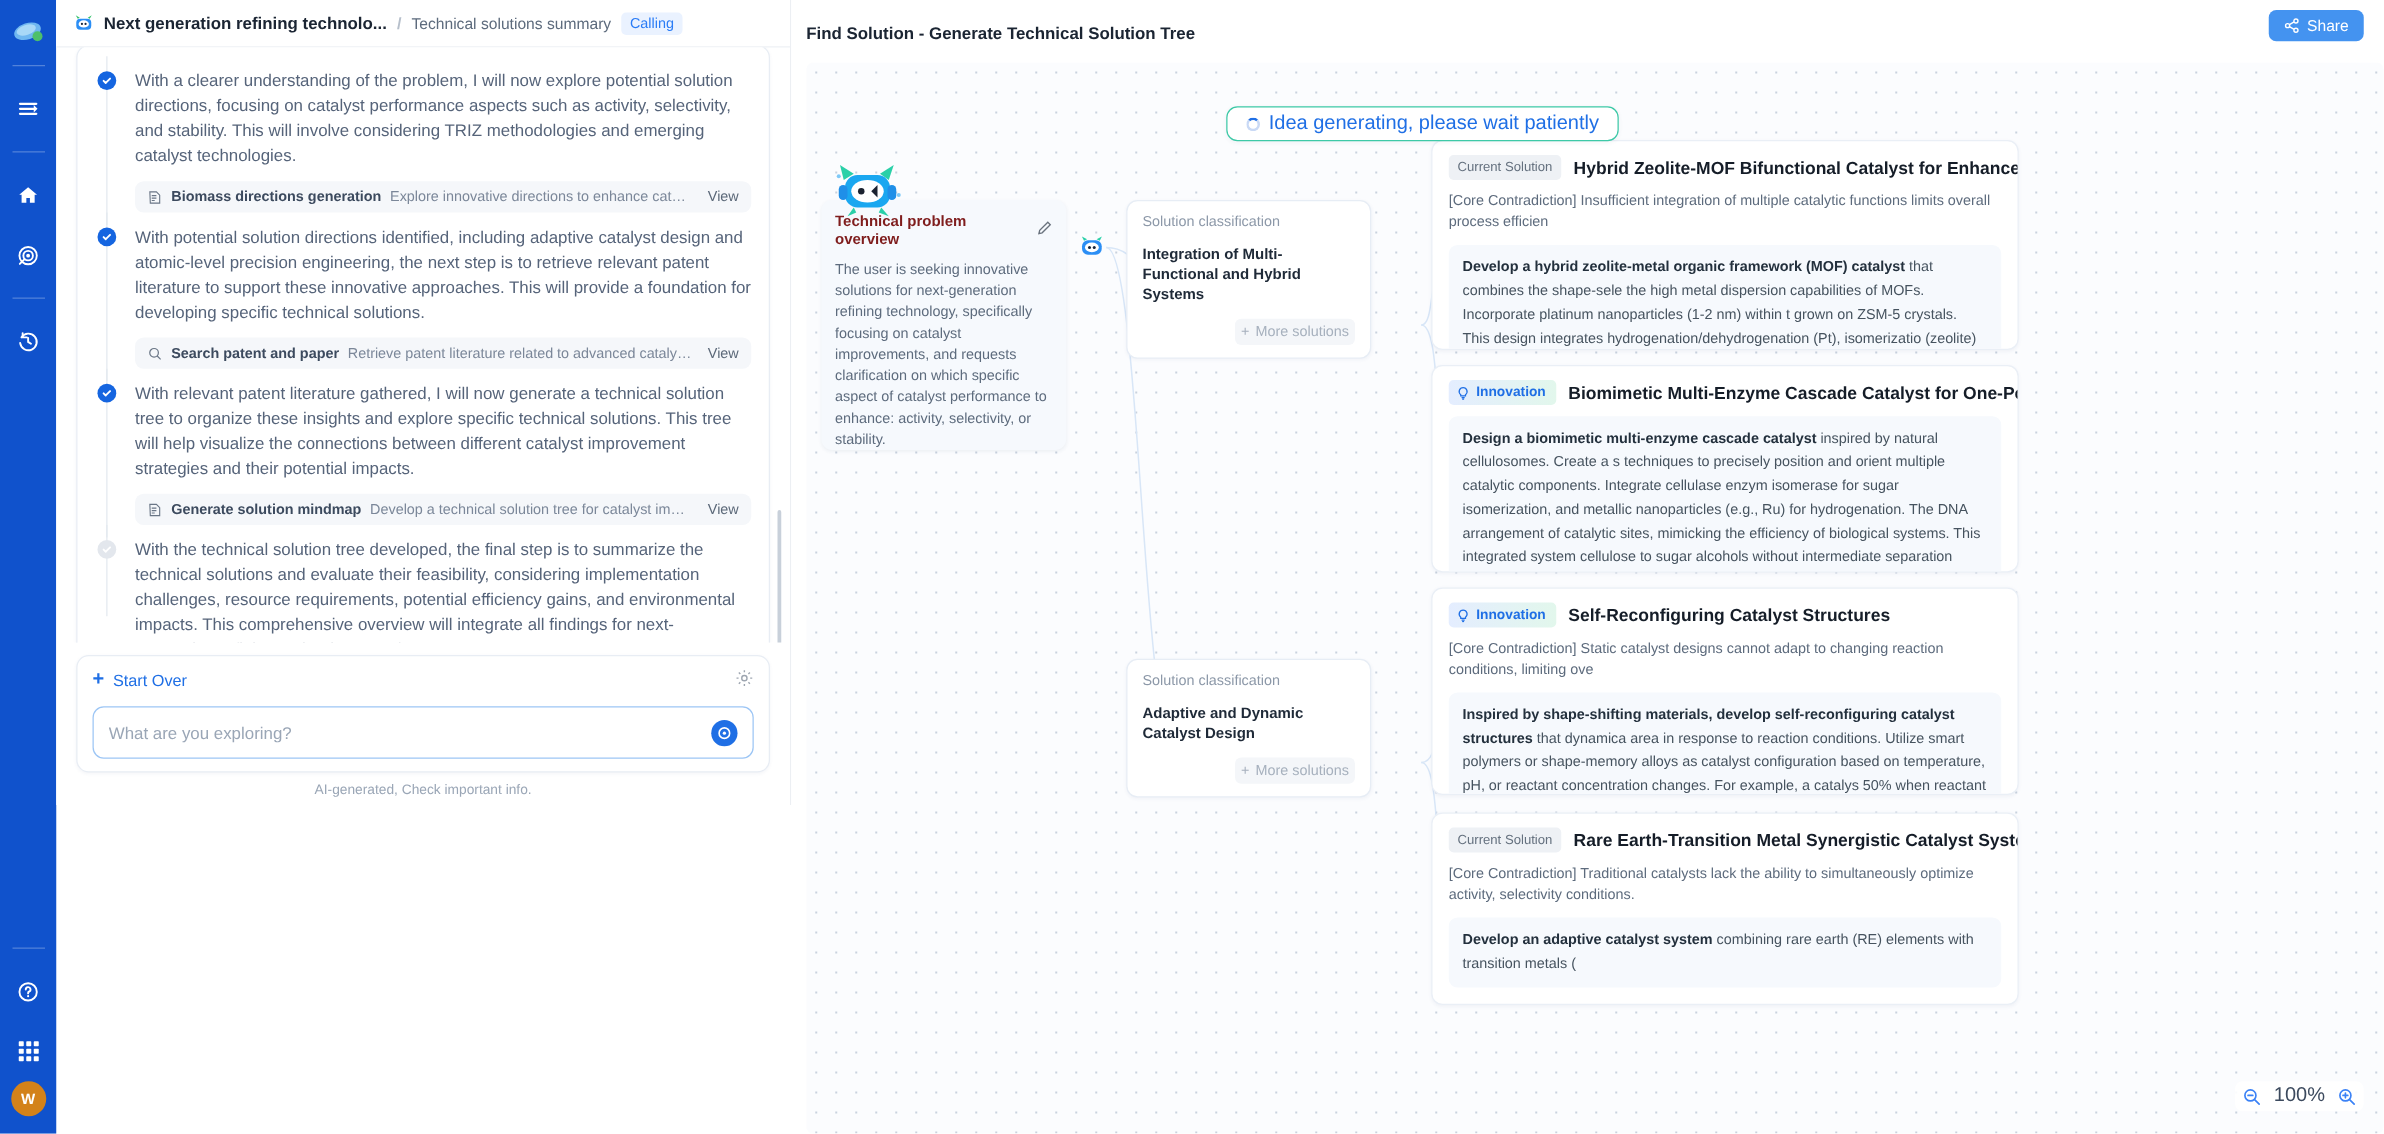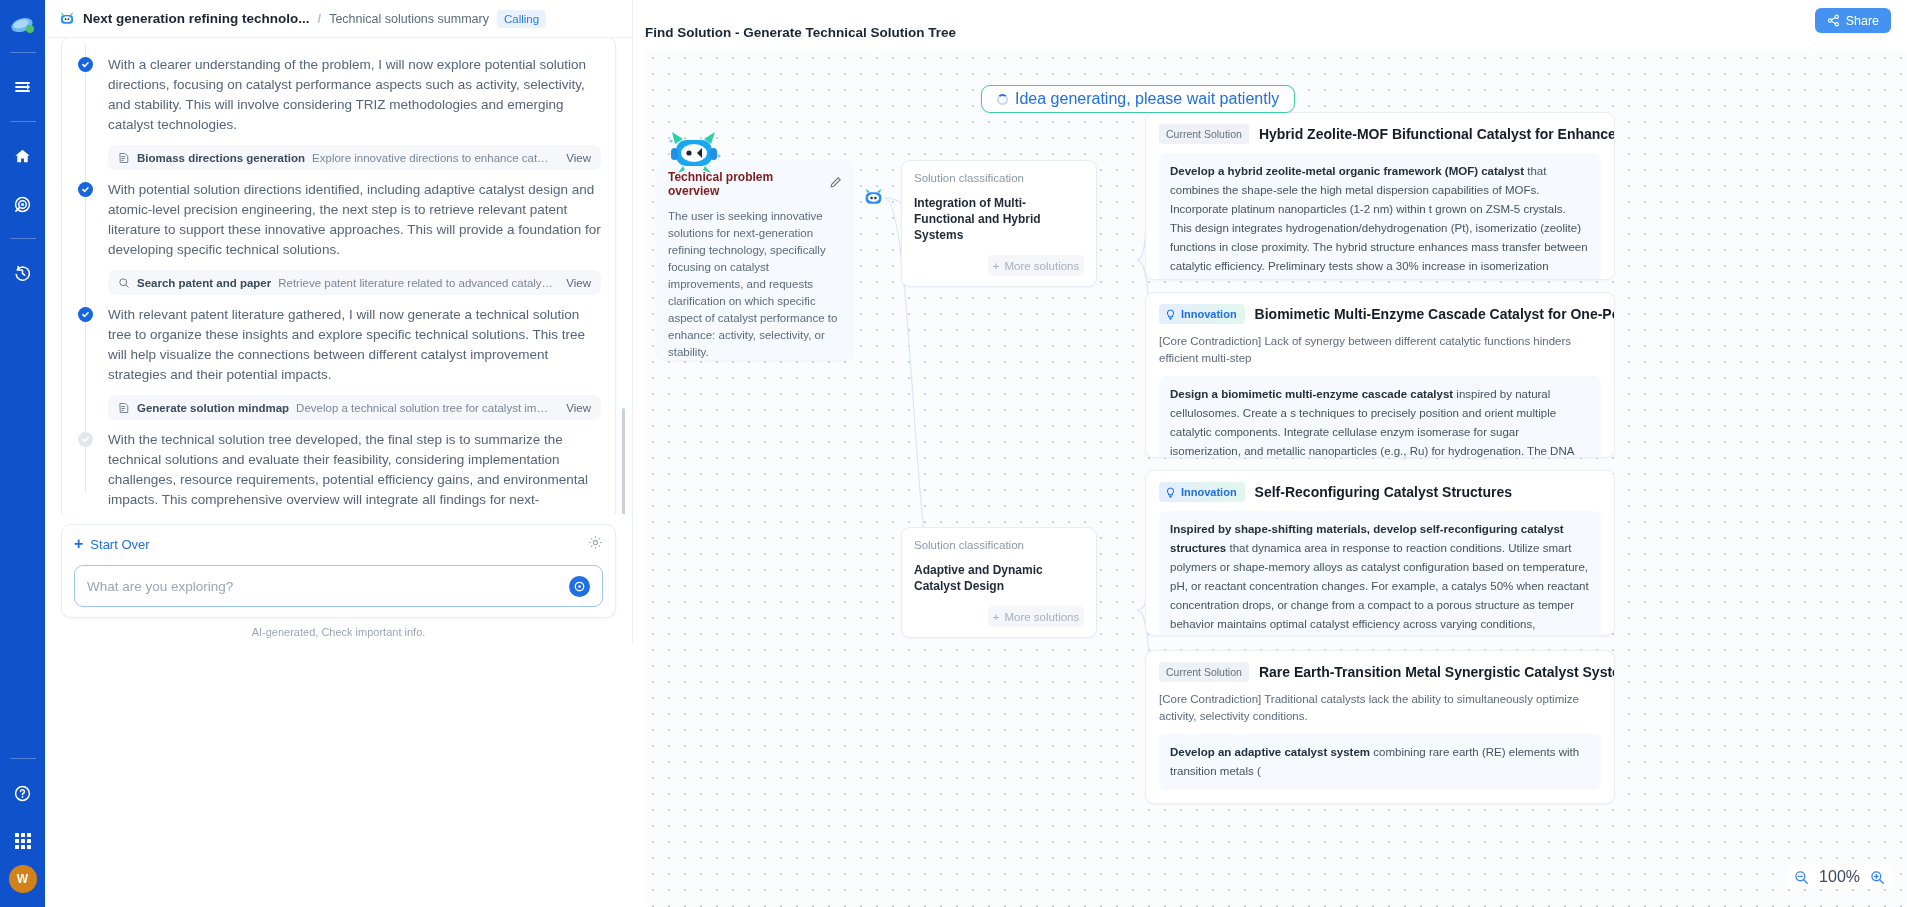--- a/index.html
+++ b/index.html
@@ -114,21 +114,21 @@
   }
   .inputbox input::placeholder { color: #9aa6b6; }
   .sendbtn {
     width: 21px; height: 21px; border-radius: 50%; background: #1f6fe5;
     display: flex; align-items: center; justify-content: center; cursor: pointer; flex: 0 0 21px;
   }
   .disclaimer { text-align: center; font-size: 11px; color: #9aa6b6; padding: 8px 0 6px 0; }
 
   
   .rightpanel { flex: 1 1 auto; height: 907px; background: #fff; position: relative; display: flex; flex-direction: column; }
-  .rp-head { height: 40px; display: flex; align-items: flex-end; padding: 12px 20px 0 12px; flex: 0 0 40px; }
+  .rp-head { height: 40px; display: flex; align-items: center; padding: 12px 20px 0 12px; flex: 0 0 40px; }
   .rp-title { font-size: 13.5px; font-weight: bold; color: #1b2533; }
   .rp-close { position: absolute; right: 16px; top: 50px; font-size: 17px; color: #6a7686; cursor: pointer; line-height: 1; }
   .canvas {
     flex: 1 1 auto; margin: 10px 0 0 12px; border-radius: 6px; position: relative; overflow: hidden;
     background-color: #fbfcfe;
     background-image: radial-gradient(#c9d2de 1px, transparent 1px);
     background-size: 16px 16px;
   }
   .pill {
     position: absolute; left: 336px; top: 35px; z-index: 20;
@@ -513,47 +513,48 @@
               <span>More solutions</span>
             </div>
           </div>
         </div>
       <div id="sol-container">
           <div class="sol-card" style="top: 62px; max-height: 168px; overflow: hidden;">
             <div class="sol-head">
               <span class="badge-current"><span>Current Solution</span></span>
               <span class="sol-title">Hybrid Zeolite-MOF Bifunctional Catalyst for Enhanced Hydrocrack</span>
             </div>
+            <div class="sol-contra">[Core Contradiction] Insufficient integration of multiple catalytic functions limits overall process efficien</div>
             <div class="sol-body"><b>Develop a hybrid zeolite-metal organic framework (MOF) catalyst</b><span> that combines the shape-sele the high metal dispersion capabilities of MOFs. Incorporate platinum nanoparticles (1-2 nm) within t grown on ZSM-5 crystals. This design integrates hydrogenation/dehydrogenation (Pt), isomerizatio (zeolite) functions in close proximity. The hybrid structure enhances mass transfer between catalytic efficiency. Preliminary tests show a 30% increase in isomerization selectivity and a 20% reduction in traditional Pt/ZSM-5 catalysts in n-heptane conversion at 350°C and 20 bar H2 pressure.</span></div>
           </div>
           <div class="sol-card" style="top: 242px; max-height: 166px; overflow: hidden;">
             <div class="sol-head">
               <span class="badge-innov">
                 <svg width="11" height="11" viewBox="0 0 14 14" fill="none" stroke="#1f6fe5" stroke-width="1.3">
                   <path d="M7 1.4a4 4 0 0 0-2.4 7.2v1.3h4.8V8.6A4 4 0 0 0 7 1.4z"></path>
                   <path d="M5.4 11.6h3.2M6 13h2"></path>
                 </svg>
                 <span>Innovation</span>
               </span>
               <span class="sol-title">Biomimetic Multi-Enzyme Cascade Catalyst for One-Pot Biomass</span>
             </div>
-            <div class="sol-contra">[Core Contradiction] Lack of synergy between different catalytic functions hinders efficient multi-step</div>
             <div class="sol-body"><b>Design a biomimetic multi-enzyme cascade catalyst</b><span> inspired by natural cellulosomes. Create a s techniques to precisely position and orient multiple catalytic components. Integrate cellulase enzym isomerase for sugar isomerization, and metallic nanoparticles (e.g., Ru) for hydrogenation. The DNA arrangement of catalytic sites, mimicking the efficiency of biological systems. This integrated system cellulose to sugar alcohols without intermediate separation steps. Initial experiments demonstrate a 50% reduction in reaction time compared to traditional sequential processes for converting cellulose</span></div>
           </div>
           <div class="sol-card" style="top: 420px; max-height: 166px; overflow: hidden;">
             <div class="sol-head">
               <span class="badge-innov">
                 <svg width="11" height="11" viewBox="0 0 14 14" fill="none" stroke="#1f6fe5" stroke-width="1.3">
                   <path d="M7 1.4a4 4 0 0 0-2.4 7.2v1.3h4.8V8.6A4 4 0 0 0 7 1.4z"></path>
                   <path d="M5.4 11.6h3.2M6 13h2"></path>
                 </svg>
                 <span>Innovation</span>
               </span>
               <span class="sol-title">Self-Reconfiguring Catalyst Structures</span>
             </div>
+            <div class="sol-contra">[Core Contradiction] Static catalyst designs cannot adapt to changing reaction conditions, limiting ove</div>
             <div class="sol-body"><b>Inspired by shape-shifting materials, develop self-reconfiguring catalyst structures</b><span> that dynamica area in response to reaction conditions. Utilize smart polymers or shape-memory alloys as catalyst configuration based on temperature, pH, or reactant concentration changes. For example, a catalys 50% when reactant concentration drops, or change from a compact to a porous structure as temper behavior maintains optimal catalyst efficiency across varying conditions, potentially increasing overa to static designs.</span></div>
           </div>
           <div class="sol-card" style="top: 600px; max-height: 160px; overflow: hidden;">
             <div class="sol-head">
               <span class="badge-current"><span>Current Solution</span></span>
               <span class="sol-title">Rare Earth-Transition Metal Synergistic Catalyst System</span>
             </div>
             <div class="sol-contra">[Core Contradiction] Traditional catalysts lack the ability to simultaneously optimize activity, selectivity conditions.</div>
             <div class="sol-body"><b>Develop an adaptive catalyst system</b><span> combining rare earth (RE) elements with transition metals (</span></div>
           </div>

